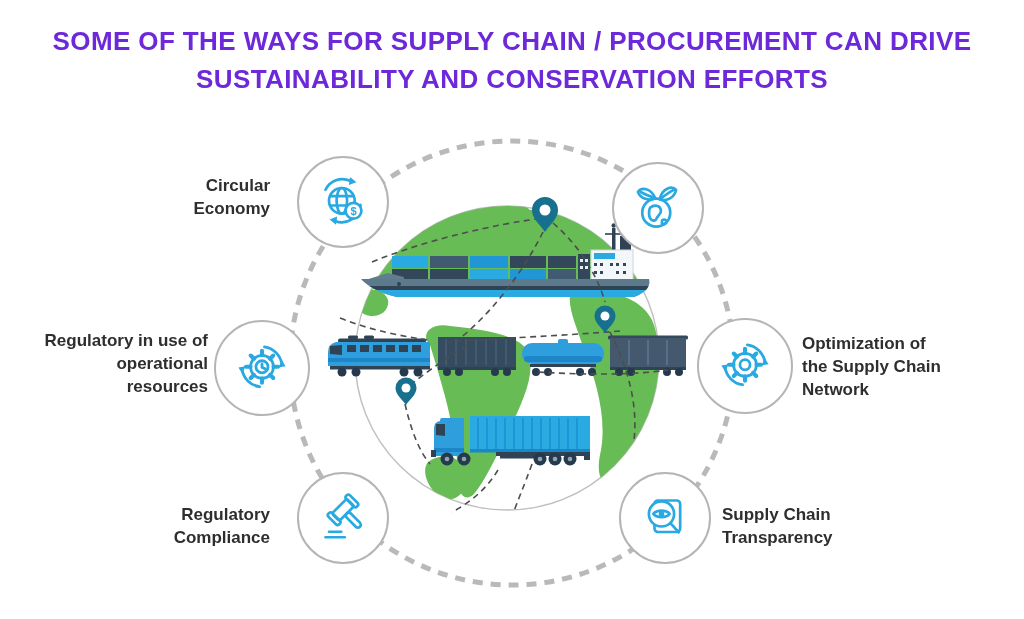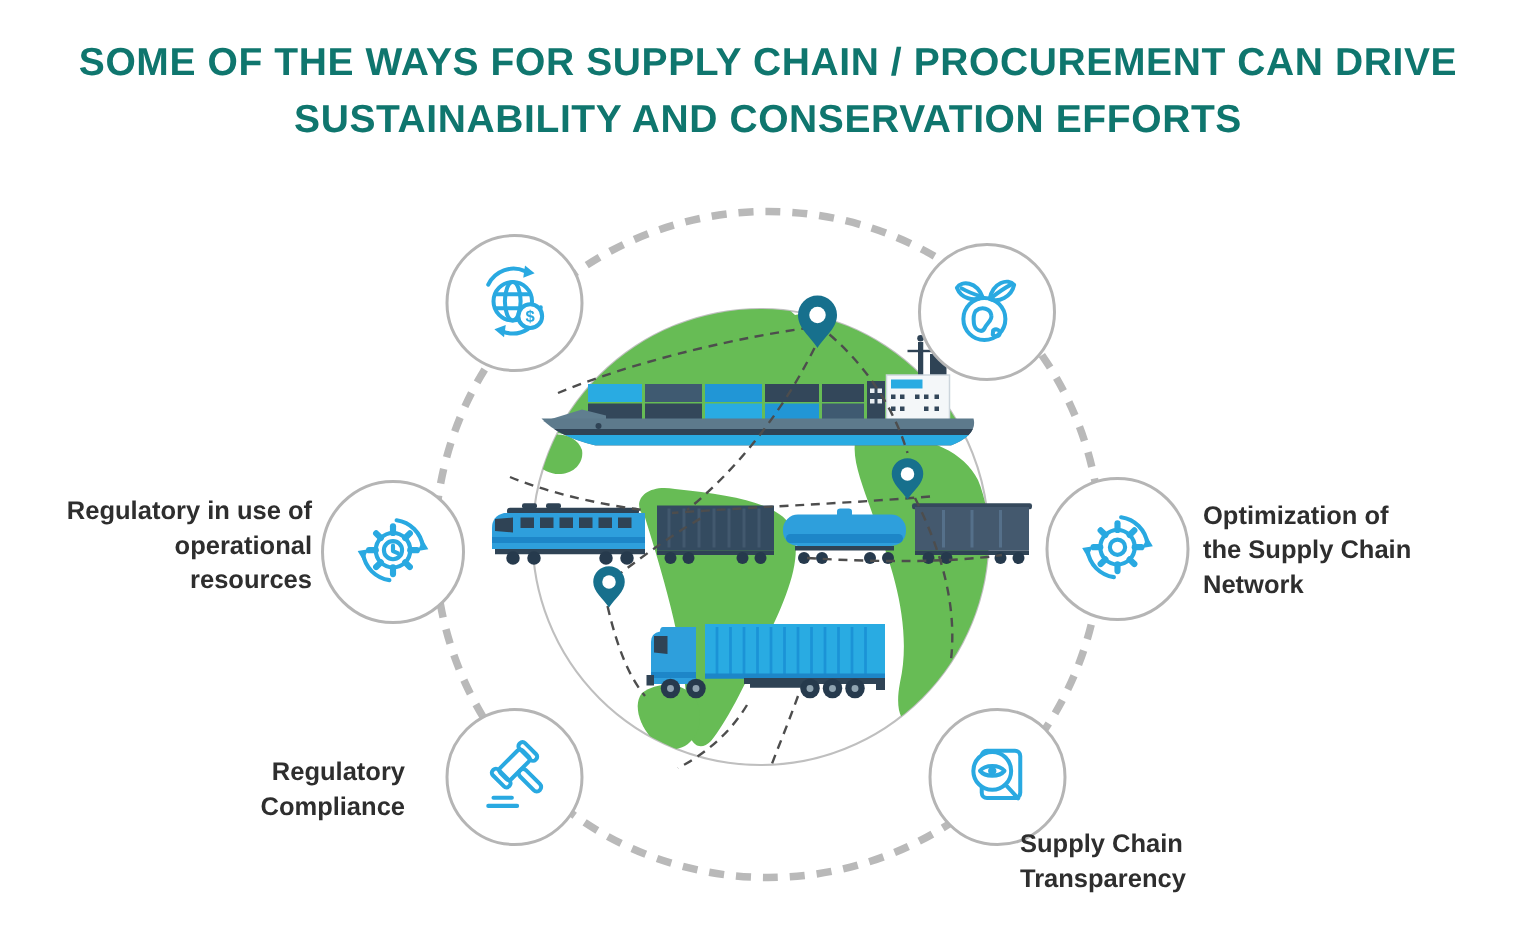--- a/index.html
+++ b/index.html
@@ -1,18 +1,18 @@
 <!DOCTYPE html>
 <html><head>
 <meta charset="utf-8">
 <style>
   html,body{margin:0;padding:0;background:#fff;}
   .stage{position:relative;width:1024px;height:619px;background:#fff;overflow:hidden;
          font-family:"Liberation Sans",sans-serif;}
-  .title{position:absolute;left:0;width:1024px;text-align:center;color:#0f766e;
+  .title{position:absolute;left:0;width:1024px;text-align:center;color:#6d28d9;
          font-weight:700;font-size:26px;letter-spacing:.4px;}
   .title.l1{top:26px;}
   .title.l2{top:64px;}
   .badge{position:absolute;background:#fff;border:2px solid #b5b5b5;border-radius:50%;
          display:flex;align-items:center;justify-content:center;}
   .badge svg{display:block;}
   .label{position:absolute;color:#2e2e2e;font-weight:700;font-size:17px;line-height:23px;
          white-space:pre-line;}
   .label.right{text-align:right;}
   .illu{position:absolute;left:0;top:0;}
@@ -299,24 +299,26 @@
   <div class="badge" style="left:619px;top:472px;width:88px;height:88px;">
     <svg width="56" height="56" viewBox="0 0 48 48">
       <rect class="ic" x="15" y="9" width="22" height="27" rx="3"></rect>
       <circle cx="21" cy="20.5" r="10.8" fill="#fff" stroke="#29a9e1" stroke-width="2.3"></circle>
       <path class="ic" d="M 14,20.5 C 17,16.8 25,16.8 28,20.5 C 25,24.2 17,24.2 14,20.5 Z"></path>
       <circle class="icf" cx="21" cy="20.5" r="2.4"></circle>
       <line class="ic" x1="28.6" y1="28.4" x2="35.8" y2="36.2" stroke-width="4.2"></line>
     </svg>
   </div>
 
+  <div class="label right" style="left:150px;top:174px;width:120px;">Circular
+Economy</div>
   <div class="label right" style="left:18px;top:329px;width:190px;">Regulatory in use of
 operational
 resources</div>
   <div class="label right" style="left:150px;top:503px;width:120px;">Regulatory
 Compliance</div>
   <div class="label" style="left:802px;top:332px;width:160px;">Optimization of
 the Supply Chain
 Network</div>
-  <div class="label" style="left:680px;top:503px;width:160px;margin-top:48px;">Supply Chain
+  <div class="label" style="left:722px;top:503px;width:160px;">Supply Chain
 Transparency</div>
 
 </div>
 
 </body></html>

